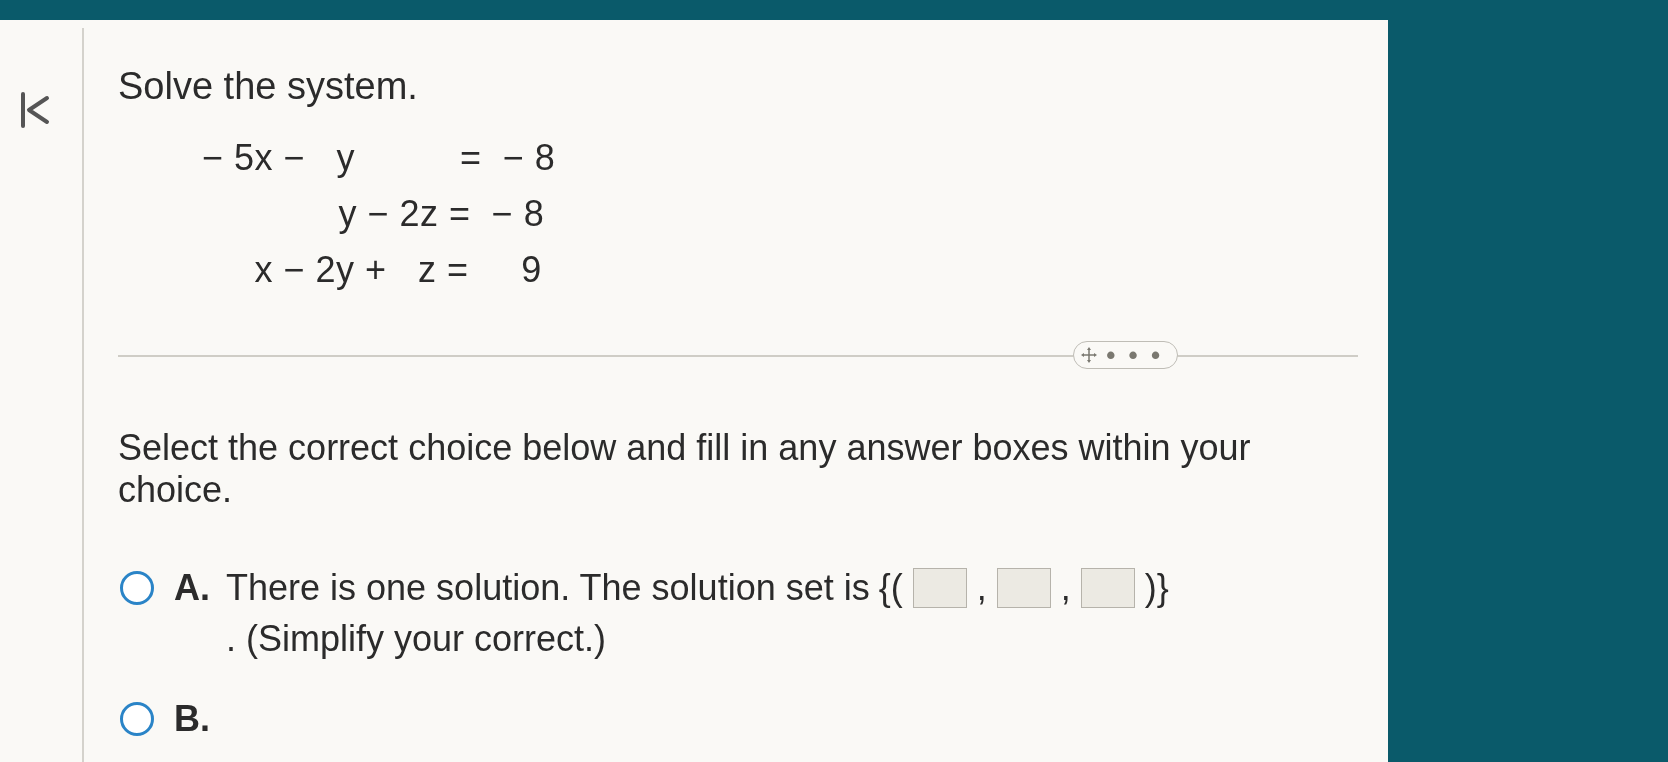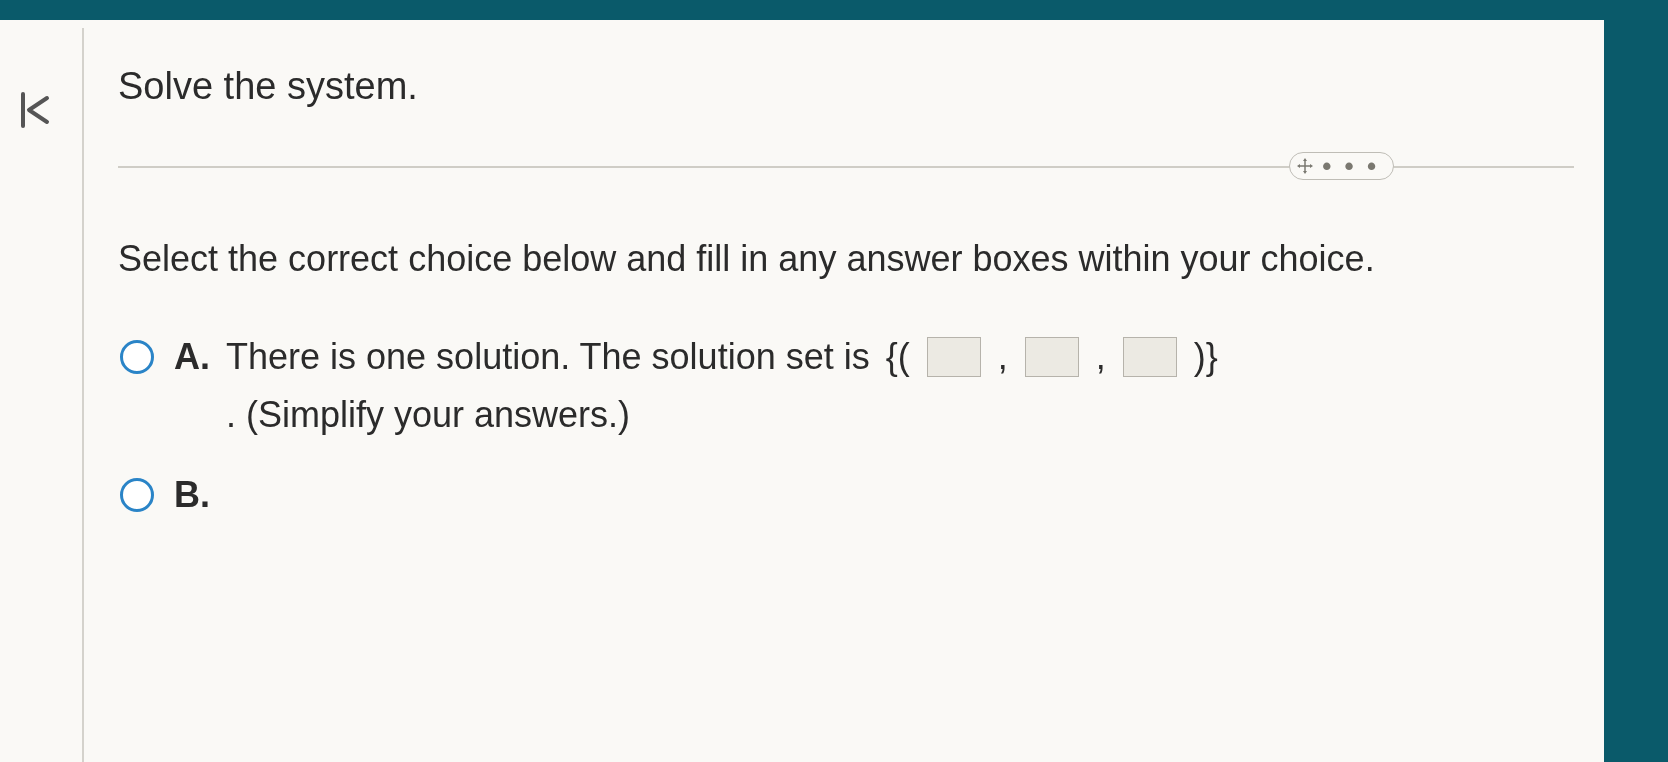--- a/index.html
+++ b/index.html
@@ -5,21 +5,21 @@
   * { box-sizing: border-box; }
   html, body {
     margin: 0; padding: 0;
     width: 1668px; height: 762px;
     font-family: Arial, Helvetica, sans-serif;
     background: #0a5a6a;
     overflow: hidden;
   }
   .page {
     background: #faf9f6;
-    width: 1604px; height: 742px;
+    width: 1388px; height: 742px;
     margin-top: 20px;
     position: relative;
     color: #2b2b2b;
   }
   .back-arrow {
     position: absolute;
     left: 0; top: 50px;
     width: 70px; height: 80px;
     display: flex; align-items: center; justify-content: center;
     color: #555;
@@ -91,21 +91,21 @@
     border: 3px solid #2a84c7;
     border-radius: 50%;
     margin-top: 4px;
     background: #fff;
   }
   .choice-label {
     font-weight: 700;
     margin-left: 6px;
     min-width: 38px;
   }
-  .choice-body { display: flex; flex-wrap: wrap; align-items: center; gap: 16px; }
+  .choice-body { display: flex; flex-wrap: wrap; align-items: center; gap: 9px; }
   .ans-box {
     display: inline-block;
     width: 54px; height: 40px;
     border: 1px solid #b6b3ab;
     background: #eceae3;
     vertical-align: middle;
     margin: 0 1px;
   }
 </style>
 </head>
@@ -119,20 +119,23 @@
       <line x1="16" y1="12" x2="16" y2="44" stroke="#555" stroke-width="4" stroke-linecap="round"></line>
     </svg>
   </div>
 
   <div class="left-rule"></div>
 
   <div class="content">
 
     <div class="prompt">Solve the system.</div>
 
+    <div class="equations"><span>− 5x −   y          =  − 8</span>
+<span>             y − 2z =  − 8</span>
+<span>     x − 2y +   z =     9</span></div>
 
     <div class="divider">
       <div class="divider-line"></div>
       <div class="divider-badge">
         <span class="move-glyph">
           <svg width="18" height="18" viewBox="0 0 18 18">
             <path d="M9 1 L11 4 H7 Z M9 17 L11 14 H7 Z M1 9 L4 7 V11 Z M17 9 L14 7 V11 Z" fill="#7a7870"></path>
             <line x1="9" y1="3" x2="9" y2="15" stroke="#7a7870" stroke-width="1.5"></line>
             <line x1="3" y1="9" x2="15" y2="9" stroke="#7a7870" stroke-width="1.5"></line>
           </svg>
@@ -148,21 +151,21 @@
       <div class="choice-label">A.</div>
       <div class="choice-body">
         <span>There is one solution. The solution set is </span>
         <span>{(</span>
         <span class="ans-box"></span>
         <span>,</span>
         <span class="ans-box"></span>
         <span>,</span>
         <span class="ans-box"></span>
         <span>)}</span>
-        <span>. (Simplify your answers.)</span>
+        <span>. (Simplify your correct.)</span>
       </div>
     </div>
 
     <div class="choice">
       <div class="radio"></div>
       <div class="choice-label">B.</div>
     </div>
 
   </div>
 </div>

